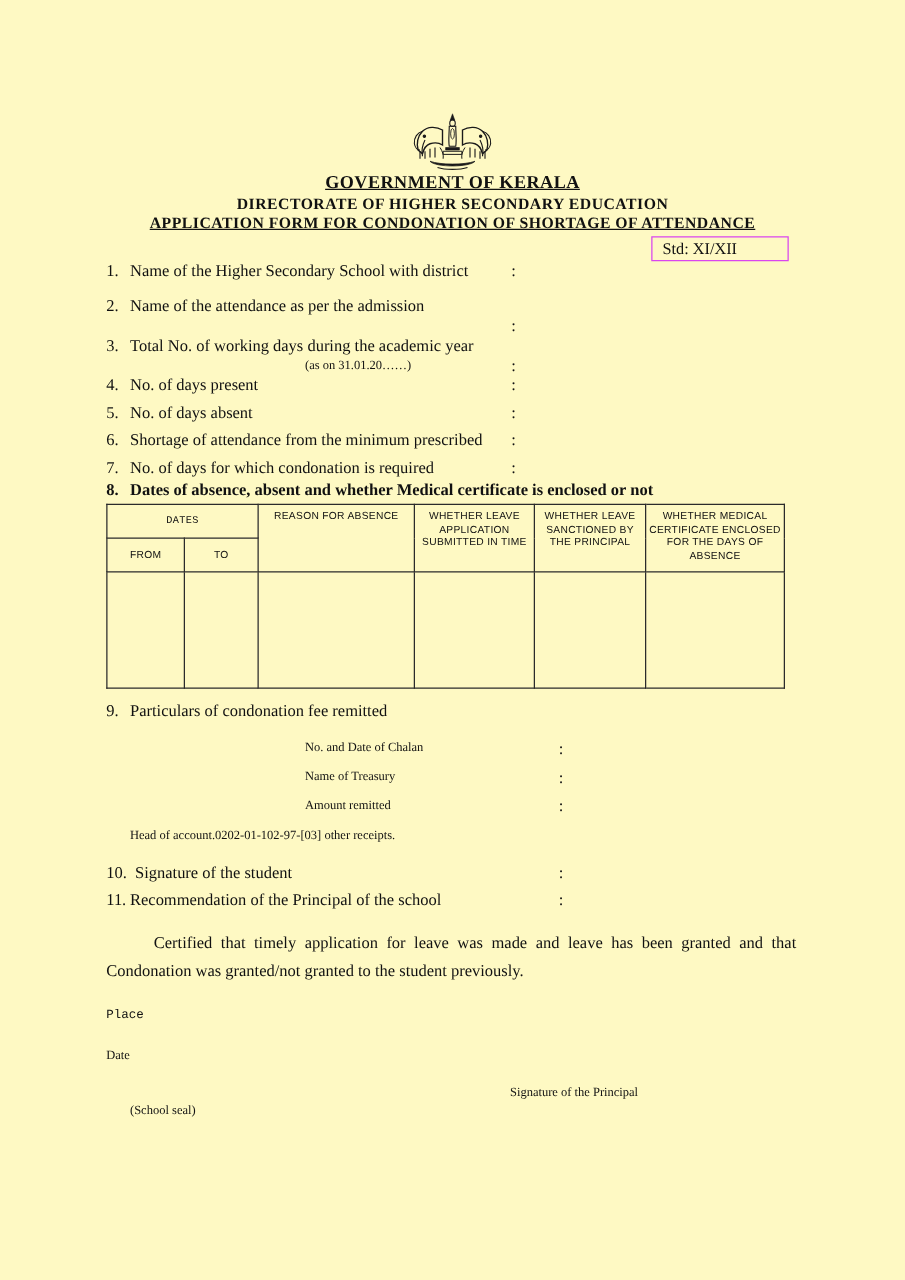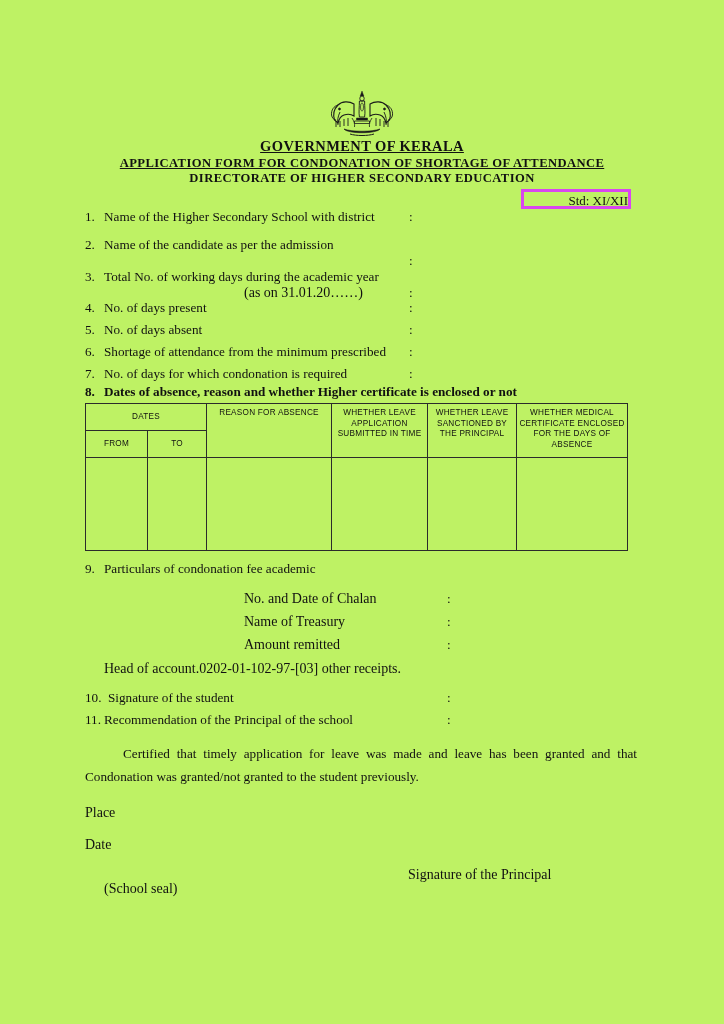--- a/index.html
+++ b/index.html
@@ -9,21 +9,21 @@
     background: #ffffff;
   }
   body {
     font-family: "Liberation Serif", "DejaVu Serif", serif;
     color: #111111;
   }
   #page {
     position: relative;
     width: 724px;
     height: 1024px;
-    background: #bef264;
+    background: #fef9c3;
     overflow: hidden;
     margin: 0 auto;
   }
 
   
   .emblem {
     position: absolute;
     left: 326px;
     top: 88px;
     width: 72px;
@@ -57,26 +57,25 @@
     text-decoration: underline;
   }
 
   
   .std-box {
     position: absolute;
     left: 521px;
     top: 189px;
     width: 110px;
     height: 20px;
-    border: 3px solid #d946ef;
+    border: 1px solid #d946ef;
     box-sizing: border-box;
     font-size: 13px;
     line-height: 18px;
     padding-left: 8px;
-    text-align: right;
   }
 
   
   .item {
     position: absolute;
     font-size: 13.2px;
     line-height: 16px;
     white-space: nowrap;
   }
   .item .num {
@@ -127,20 +126,21 @@
     line-height: 10.5px;
     text-align: center;
     vertical-align: top;
     padding: 4px 2px 0 2px;
     letter-spacing: 0.25px;
   }
   .tbl th.dates-hdr {
     vertical-align: middle;
     padding-top: 0;
     height: 26px;
+    font-family: Liberation Mono, monospace;
   }
   .tbl td.fromto {
     vertical-align: middle;
     padding-top: 0;
     height: 26px;
   }
   .tbl td.body-cell {
     border-top: none;
   }
 
@@ -152,21 +152,21 @@
     width: 552px;
     font-size: 13.2px;
     line-height: 23px;
     text-align: justify;
     text-indent: 38px;
   }
   .para > span { display: inline; }
 
   .blk {
     position: absolute;
-    font-size: 14px;
+    font-size: 10px;
     line-height: 16px;
   }
 </style>
 </head>
 <body>
 
 <div id="page">
 
   <div class="emblem">
     <svg viewBox="0 0 72 50" width="72" height="50" aria-hidden="true">
@@ -196,37 +196,37 @@
         <path d="M46 30 C44 33, 43 36, 43.5 39" fill="none" stroke-width="0.8"></path>
 
         <path d="M18 41 C26 44, 46 44, 54 41 C50 46, 22 46, 18 41 Z" stroke-width="0.6"></path>
         <path d="M24 46 C30 48, 42 48, 48 46" fill="none" stroke-width="1"></path>
       </g>
     </svg>
   </div>
 
   <div class="heading">
     <span class="ln ln1">GOVERNMENT  OF  KERALA</span>
+    <span class="ln ln2">DIRECTORATE  OF  HIGHER  SECONDARY  EDUCATION</span>
     <span class="ln ln3">APPLICATION  FORM FOR CONDONATION  OF SHORTAGE OF ATTENDANCE</span>
-    <span class="ln ln2">DIRECTORATE  OF  HIGHER  SECONDARY  EDUCATION</span>
   </div>
 
   <div class="std-box">
     <span>Std: XI/XII</span>
   </div>
 
   <div class="item" style="left:85px; top:209px;">
     <span class="num">1.</span>
     <span class="txt">Name of the Higher Secondary School with district</span>
   </div>
   <div class="colon" style="left:409px; top:209px;">:</div>
 
   <div class="item" style="left:85px; top:237px;">
     <span class="num">2.</span>
-    <span class="txt2">Name of the candidate as per the admission</span>
+    <span class="txt2">Name of the attendance as per the admission</span>
   </div>
   <div class="colon" style="left:409px; top:253px;">:</div>
 
   <div class="item" style="left:85px; top:269px;">
     <span class="num">3.</span>
     <span class="txt2">Total No. of working days during the academic  year</span>
   </div>
   <div class="blk" style="left:244px; top:285px;">(as on 31.01.20……)</div>
   <div class="colon" style="left:409px; top:285px;">:</div>
 
@@ -249,21 +249,21 @@
   <div class="colon" style="left:409px; top:344px;">:</div>
 
   <div class="item" style="left:85px; top:366px;">
     <span class="num">7.</span>
     <span class="txt">No. of days for which condonation is required</span>
   </div>
   <div class="colon" style="left:409px; top:366px;">:</div>
 
   <div class="item8">
     <span class="num">8.</span>
-    <span class="txt">Dates of absence, reason and whether Higher certificate is enclosed or not</span>
+    <span class="txt">Dates of absence, absent and whether Medical certificate is enclosed or not</span>
   </div>
 
   <table class="tbl">
     <colgroup>
       <col style="width:62px">
       <col style="width:59px">
       <col style="width:125px">
       <col style="width:96px">
       <col style="width:89px">
       <col style="width:111px">
@@ -288,21 +288,21 @@
         <td class="body-cell"></td>
         <td class="body-cell"></td>
         <td class="body-cell"></td>
         <td class="body-cell"></td>
       </tr>
     </tbody>
   </table>
 
   <div class="item" style="left:85px; top:561px;">
     <span class="num">9.</span>
-    <span class="txt">Particulars of condonation fee academic</span>
+    <span class="txt">Particulars of condonation fee remitted</span>
   </div>
 
   <div class="blk" style="left:244px; top:591px;">No. and Date of Chalan</div>
   <div class="colon" style="left:447px; top:591px;">:</div>
 
   <div class="blk" style="left:244px; top:614px;">Name of Treasury</div>
   <div class="colon" style="left:447px; top:614px;">:</div>
 
   <div class="blk" style="left:244px; top:637px;">Amount remitted</div>
   <div class="colon" style="left:447px; top:637px;">:</div>
@@ -318,18 +318,18 @@
   <div class="item" style="left:85px; top:712px;">
     <span class="num">11.</span>
     <span class="txt" style="">Recommendation of the Principal of the school</span>
   </div>
   <div class="colon" style="left:447px; top:712px;">:</div>
 
   <div class="para">
     <span>Certified that timely application for leave was made and leave has been granted and that Condonation was granted/not granted to the student previously.</span>
   </div>
 
-  <div class="blk" style="left:85px; top:805px;">Place</div>
+  <div class="blk" style="left:85px; top:805px;font-family:Liberation Mono, monospace;">Place</div>
   <div class="blk" style="left:85px; top:837px;">Date</div>
   <div class="blk" style="left:408px; top:867px;">Signature of the Principal</div>
   <div class="blk" style="left:104px; top:881px;">(School seal)</div>
 
 </div>
 
 </body></html>

